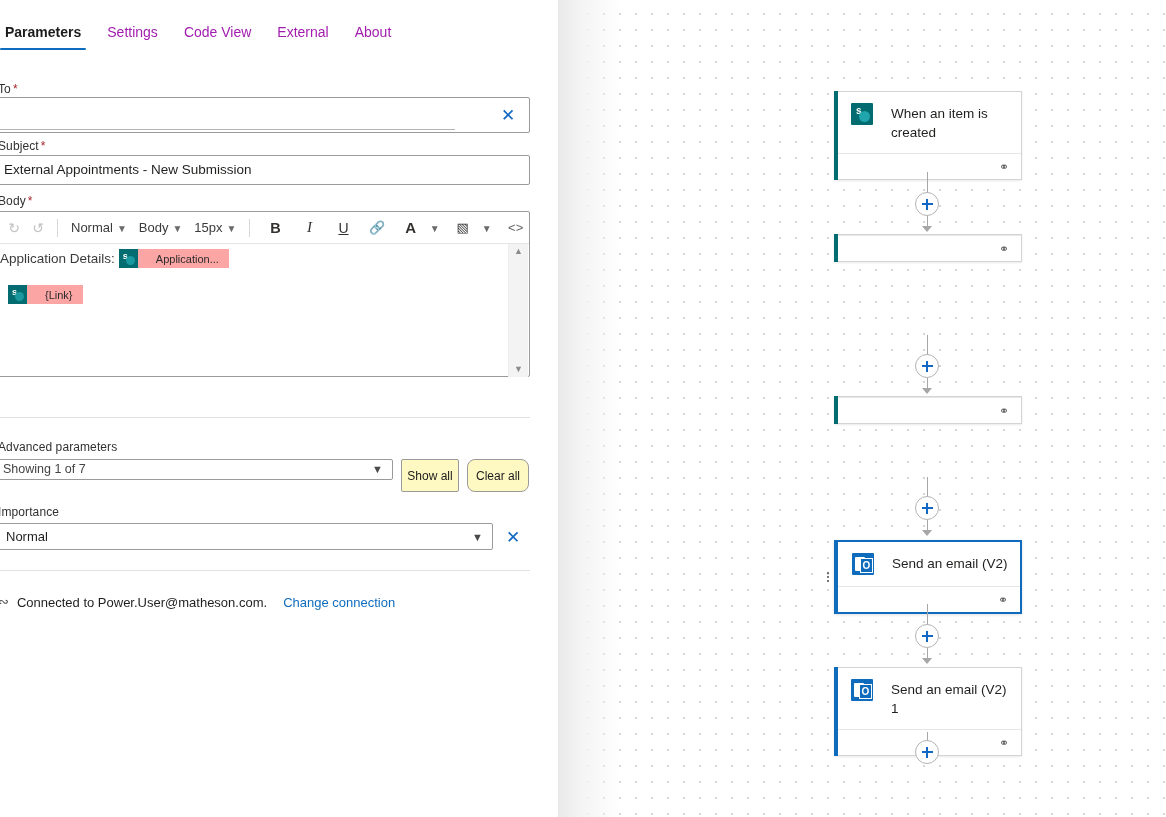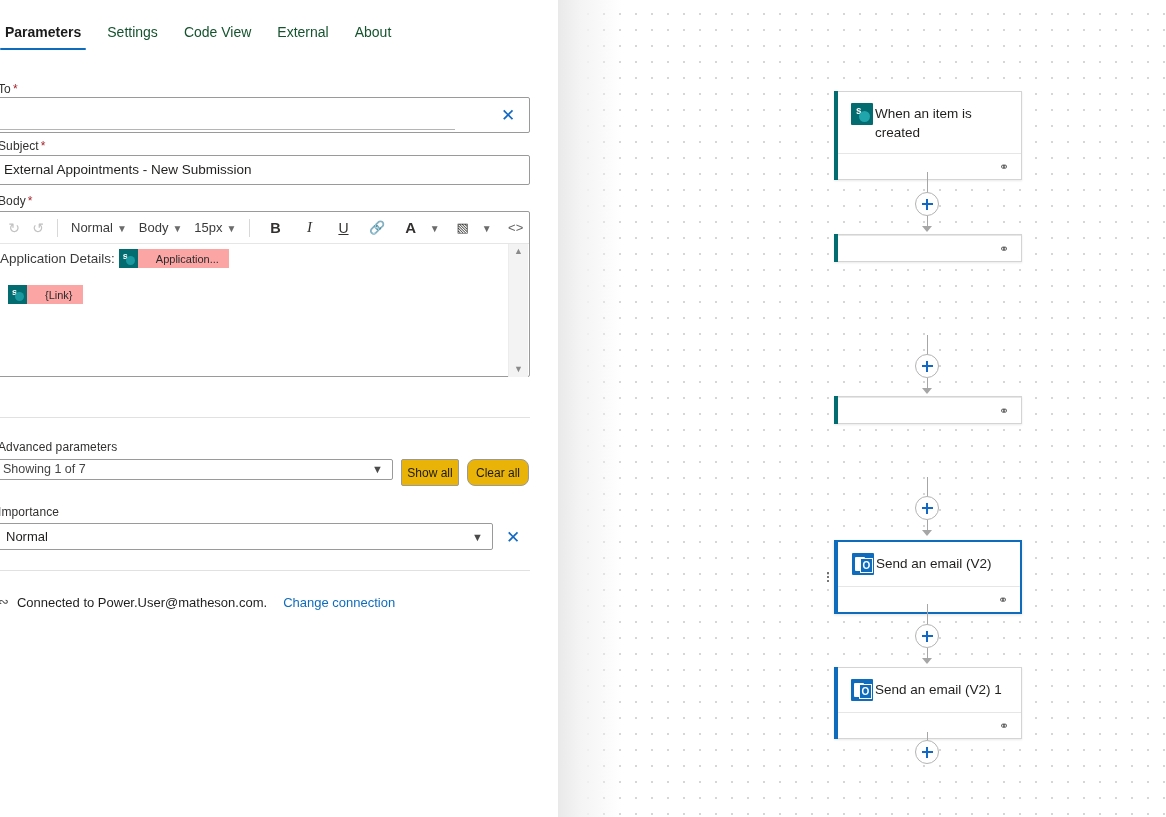--- a/index.html
+++ b/index.html
@@ -24,21 +24,21 @@
 
   
   #tabstrip {
     position: absolute; left: -8px; top: 22px;
     width: 566px; height: 36px;
     display: flex; align-items: flex-start;
   }
   .tab {
     position: relative;
     font-size: 14px;
-    color: #14532d;
+    color: #a21caf;
     padding: 2px 13px 10px 13px;
     cursor: pointer;
     white-space: nowrap;
   }
   .tab.active { color: #1b1b1b; font-weight: 600; }
   .tab.active::after {
     content: ""; position: absolute;
     left: 8px; right: 8px; bottom: 0;
     height: 2.5px; background: #0f6cbd; border-radius: 2px;
   }
@@ -162,22 +162,22 @@
   }
   #hr1 { top: 417px; }
   #hr2 { top: 570px; }
 
   
   #adv-label  { left:-2px; top:440px; }
   #adv-box    { left:-5px; top:459px; width:398px; height:21px; }
   #adv-value  { position:absolute; left:3px; top:462px; font-size:12.5px; color:#444; }
   #adv-chev   { position:absolute; left:372px; top:463px; font-size:11px; color:#4a4a4a; }
   .sm-btn {
-    position:absolute; height:27px;
-    border:1px solid #9a9a9a; border-radius:2px; background:#eab308;
+    position:absolute; height:33px;
+    border:1px solid #9a9a9a; border-radius:2px; background:#fef9c3;
     font-size:12px; color:#1b1b1b;
     display:flex; align-items:center; justify-content:center;
     cursor:pointer;
   }
   #btn-showall { left:401px; top:459px; width:58px; }
   #btn-clearall{ left:467px; top:459px; width:62px;border-radius:8px; }
 
   
   #imp-label { left:-2px; top:505px; }
   #imp-box   { left:-5px; top:523px; width:498px; height:27px; }
@@ -224,21 +224,21 @@
   }
   .node.sp .accent { background:#036c70; }
   .node.ol .accent { background:#0f6cbd; }
   .node.selected {
     border:2px solid #0f6cbd;
     box-shadow: 0 1px 3px rgba(0,0,0,.12);
   }
   .node.selected .accent { left:-2px; top:-2px; bottom:-2px; }
 
   .node-head {
-    display:flex; align-items:flex-start; gap:2px;
+    display:flex; align-items:flex-start; gap:18px;
     padding: 11px 10px 11px 16px;
     min-height: 50px;
   }
   .node-title {
     font-size:13.5px; color:#201f1e; line-height:19px;
     padding-top:1px;
   }
   .node-foot {
     border-top:1px solid #e6e6e6;
     height:26px;

